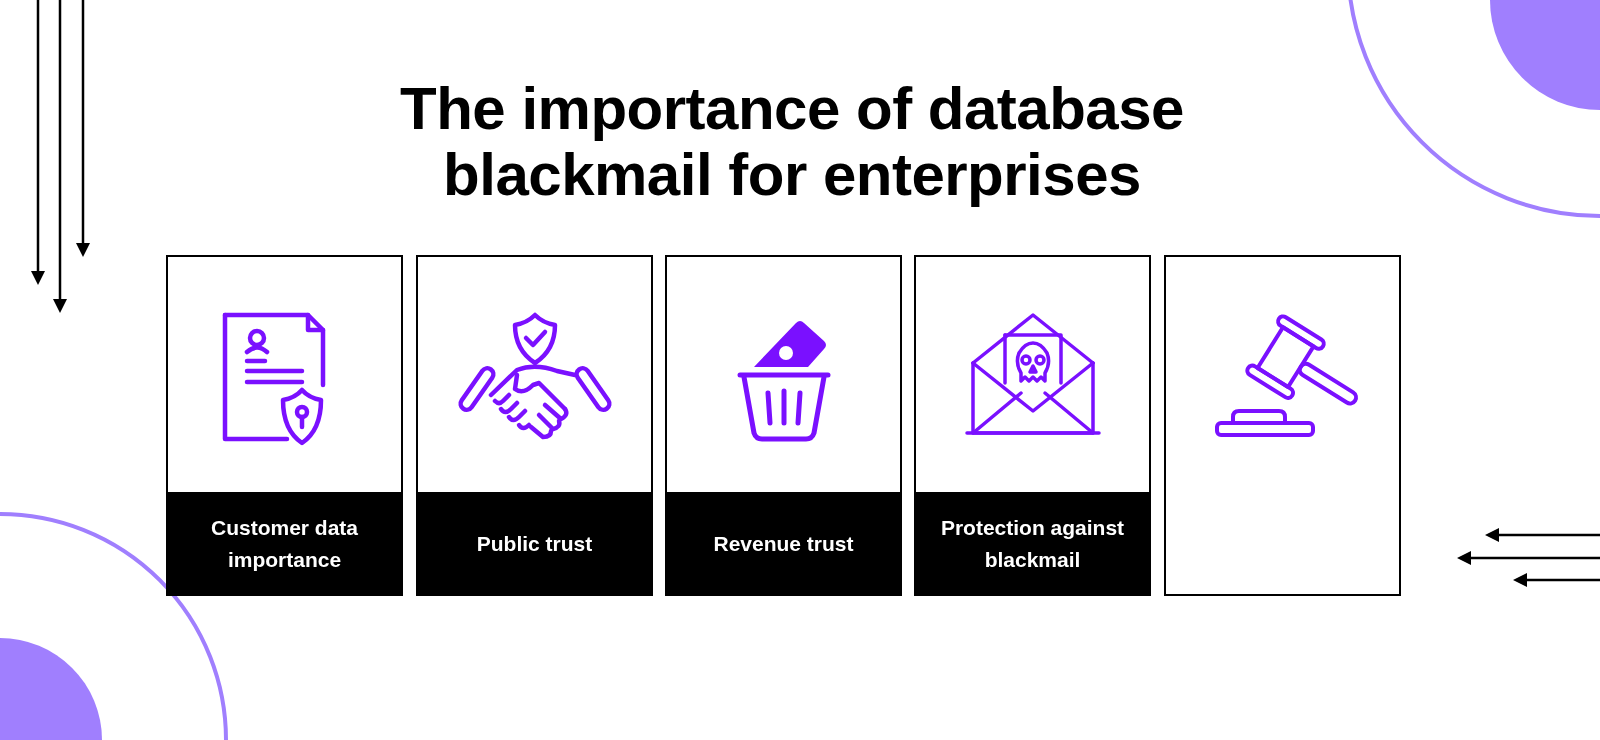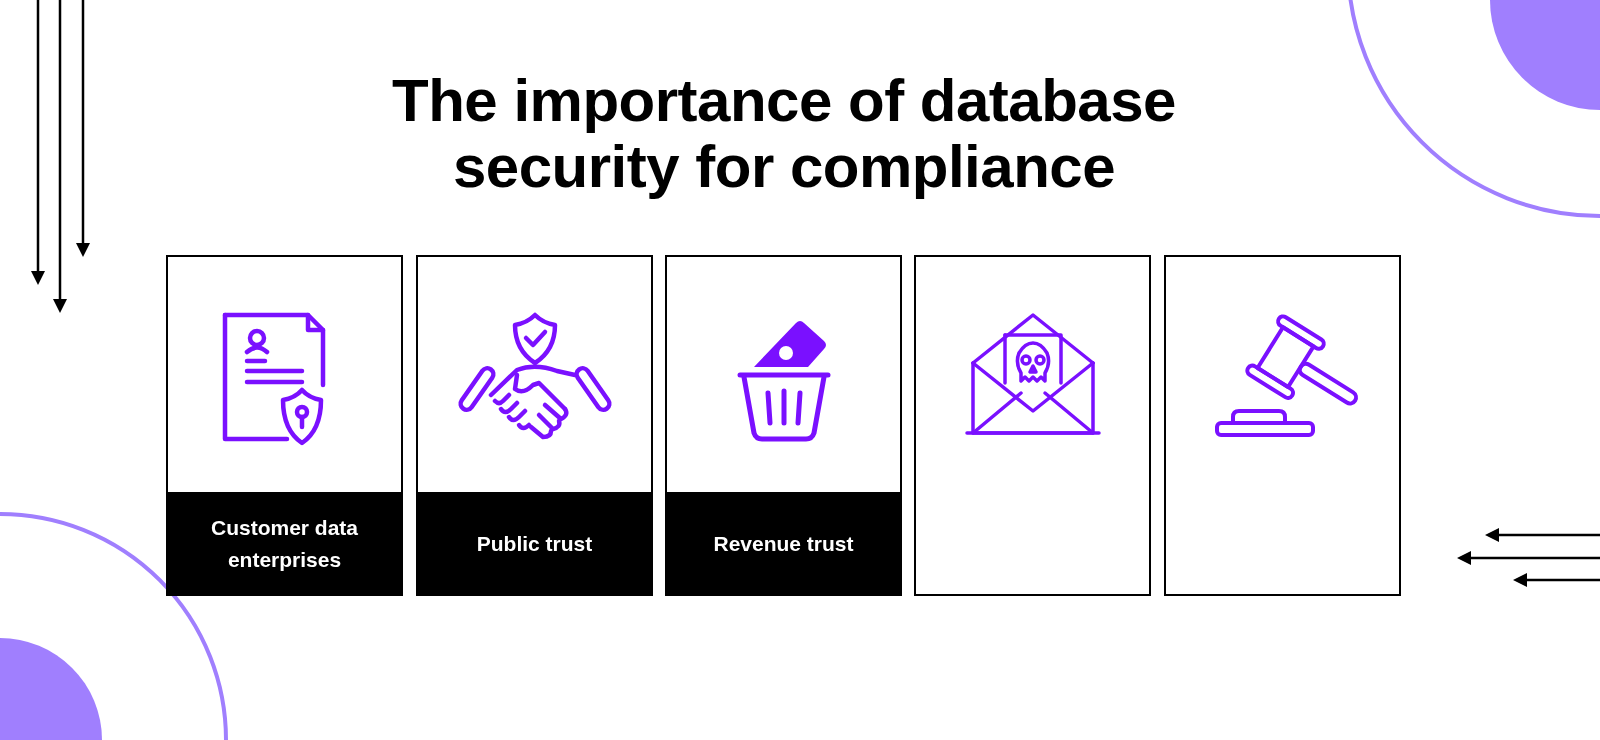--- a/index.html
+++ b/index.html
@@ -59,44 +59,44 @@
   <g stroke="#000" stroke-width="2.5" fill="#000">
     <line x1="88" y1="35" x2="190" y2="35"></line>
     <polygon points="89,28 89,42 75,35" stroke="none"></polygon>
     <line x1="60" y1="58" x2="190" y2="58"></line>
     <polygon points="61,51 61,65 47,58" stroke="none"></polygon>
     <line x1="116" y1="80" x2="190" y2="80"></line>
     <polygon points="117,73 117,87 103,80" stroke="none"></polygon>
   </g>
 </svg>
 
-<h1 class="title" style="margin:0">
+<h1 class="title" style="margin:8px">
   <span>The importance of database</span>
-  <span>security for compliance</span>
+  <span>blackmail for enterprises</span>
 </h1>
 
 <div class="cards">
 
   <div class="card" style="left:0">
     <div class="icon-area">
       <svg class="icon" viewBox="0 0 140 140" fill="none" stroke="#7a10ff" stroke-width="4.5" stroke-linejoin="round" stroke-linecap="round">
         <path d="M10 10 H93 L108 25 V80"></path>
         <path d="M93 10 V25 H108"></path>
         <path d="M10 10 V134 H72"></path>
         <circle cx="42" cy="33" r="7"></circle>
         <path d="M32 47 Q42 38 52 47"></path>
         <line x1="32" y1="56" x2="50" y2="56"></line>
         <line x1="32" y1="66" x2="87" y2="66"></line>
         <line x1="32" y1="77" x2="87" y2="77"></line>
         <path d="M68 95 Q80 93 87 85 Q94 93 106 95 Q106 125 87 138 Q68 125 68 95 Z"></path>
         <circle cx="87" cy="107" r="5"></circle>
         <line x1="87" y1="112" x2="87" y2="122"></line>
       </svg>
     </div>
-    <div class="label-area">Customer data enterprises</div>
+    <div class="label-area">Customer data importance</div>
   </div>
 
   <div class="card" style="left:250px">
     <div class="icon-area">
       <svg class="icon" viewBox="0 0 140 140" fill="none" stroke="#7a10ff" stroke-width="4.5" stroke-linejoin="round" stroke-linecap="round">
         <path d="M50 20 Q62 18 70 10 Q78 18 90 20 Q90 45 70 58 Q50 45 50 20 Z"></path>
         <path d="M61 33 L68 40 L80 27"></path>
         <rect x="6" y="60" width="12" height="48" rx="6" transform="rotate(35 12 84)"></rect>
         <rect x="122" y="60" width="12" height="48" rx="6" transform="rotate(-35 128 84)"></rect>
         <path d="M26 90 L52 65 Q70 58 92 66 L110 70"></path>
@@ -144,20 +144,21 @@
         <path d="M42 30 V78"></path>
         <path d="M10 58 L70 106 L130 58"></path>
         <line x1="10" y1="128" x2="58" y2="88"></line>
         <line x1="130" y1="128" x2="82" y2="88"></line>
         <path d="M58 68 Q52 58 56 48 Q62 38 70 38 Q78 38 84 48 Q88 58 82 68 V76 L78 72 L74 76 L70 72 L66 76 L62 72 L58 76 Z"></path>
         <circle cx="63" cy="55" r="4"></circle>
         <circle cx="77" cy="55" r="4"></circle>
         <path d="M70 61 L67 67 H73 Z"></path>
       </svg>
     </div>
+    <div class="label-area">Protection against blackmail</div>
   </div>
 
   <div class="card" style="left:998px">
     <div class="icon-area">
       <svg class="icon" viewBox="0 0 140 140" fill="none" stroke="#7a10ff" stroke-width="4" stroke-linejoin="round" stroke-linecap="round">
         <g transform="rotate(32 70 60)">
           <rect x="42" y="18" width="52" height="10" rx="5"></rect>
           <rect x="42" y="76" width="52" height="10" rx="5"></rect>
           <rect x="50" y="28" width="36" height="48"></rect>
           <rect x="86" y="46" width="64" height="12" rx="6"></rect>

